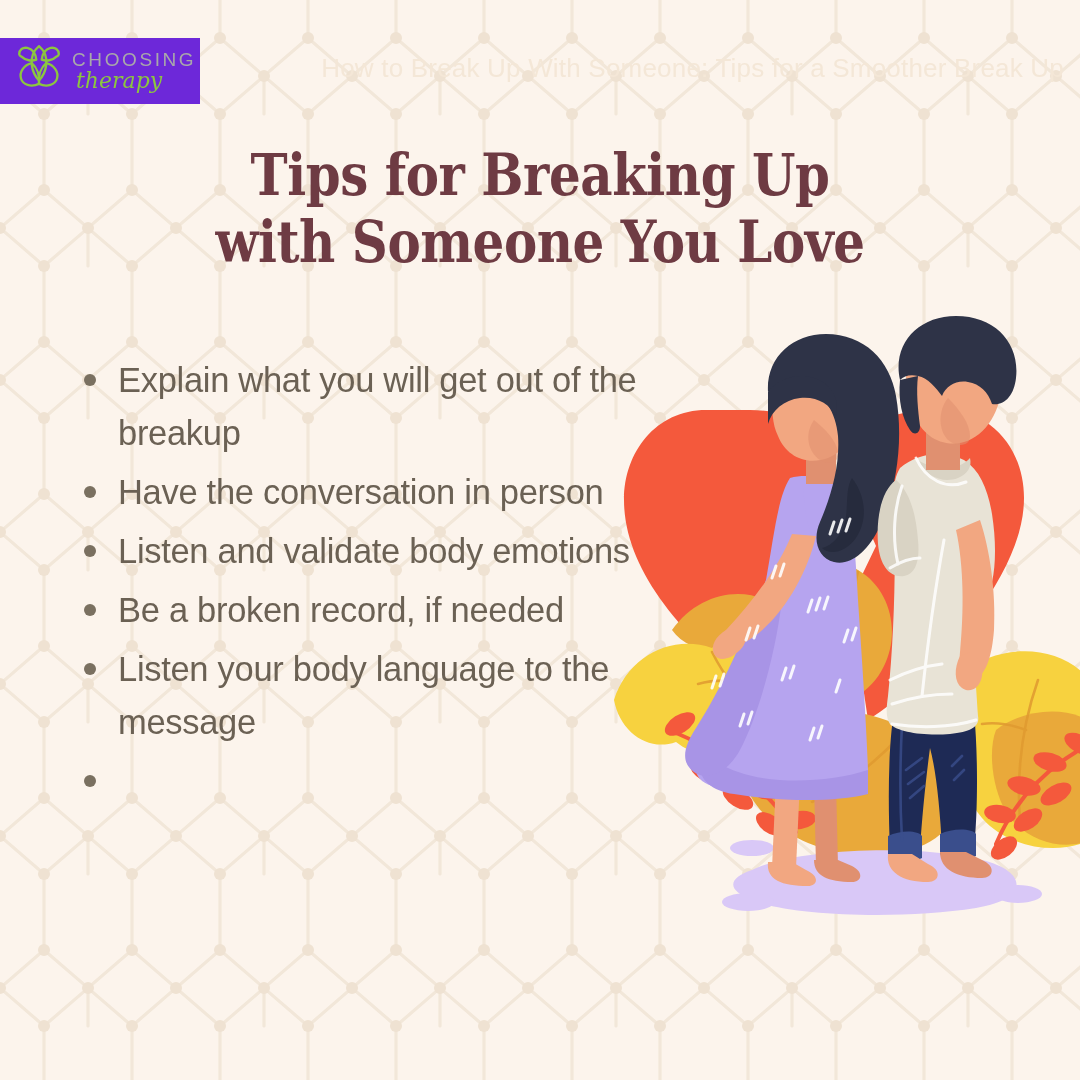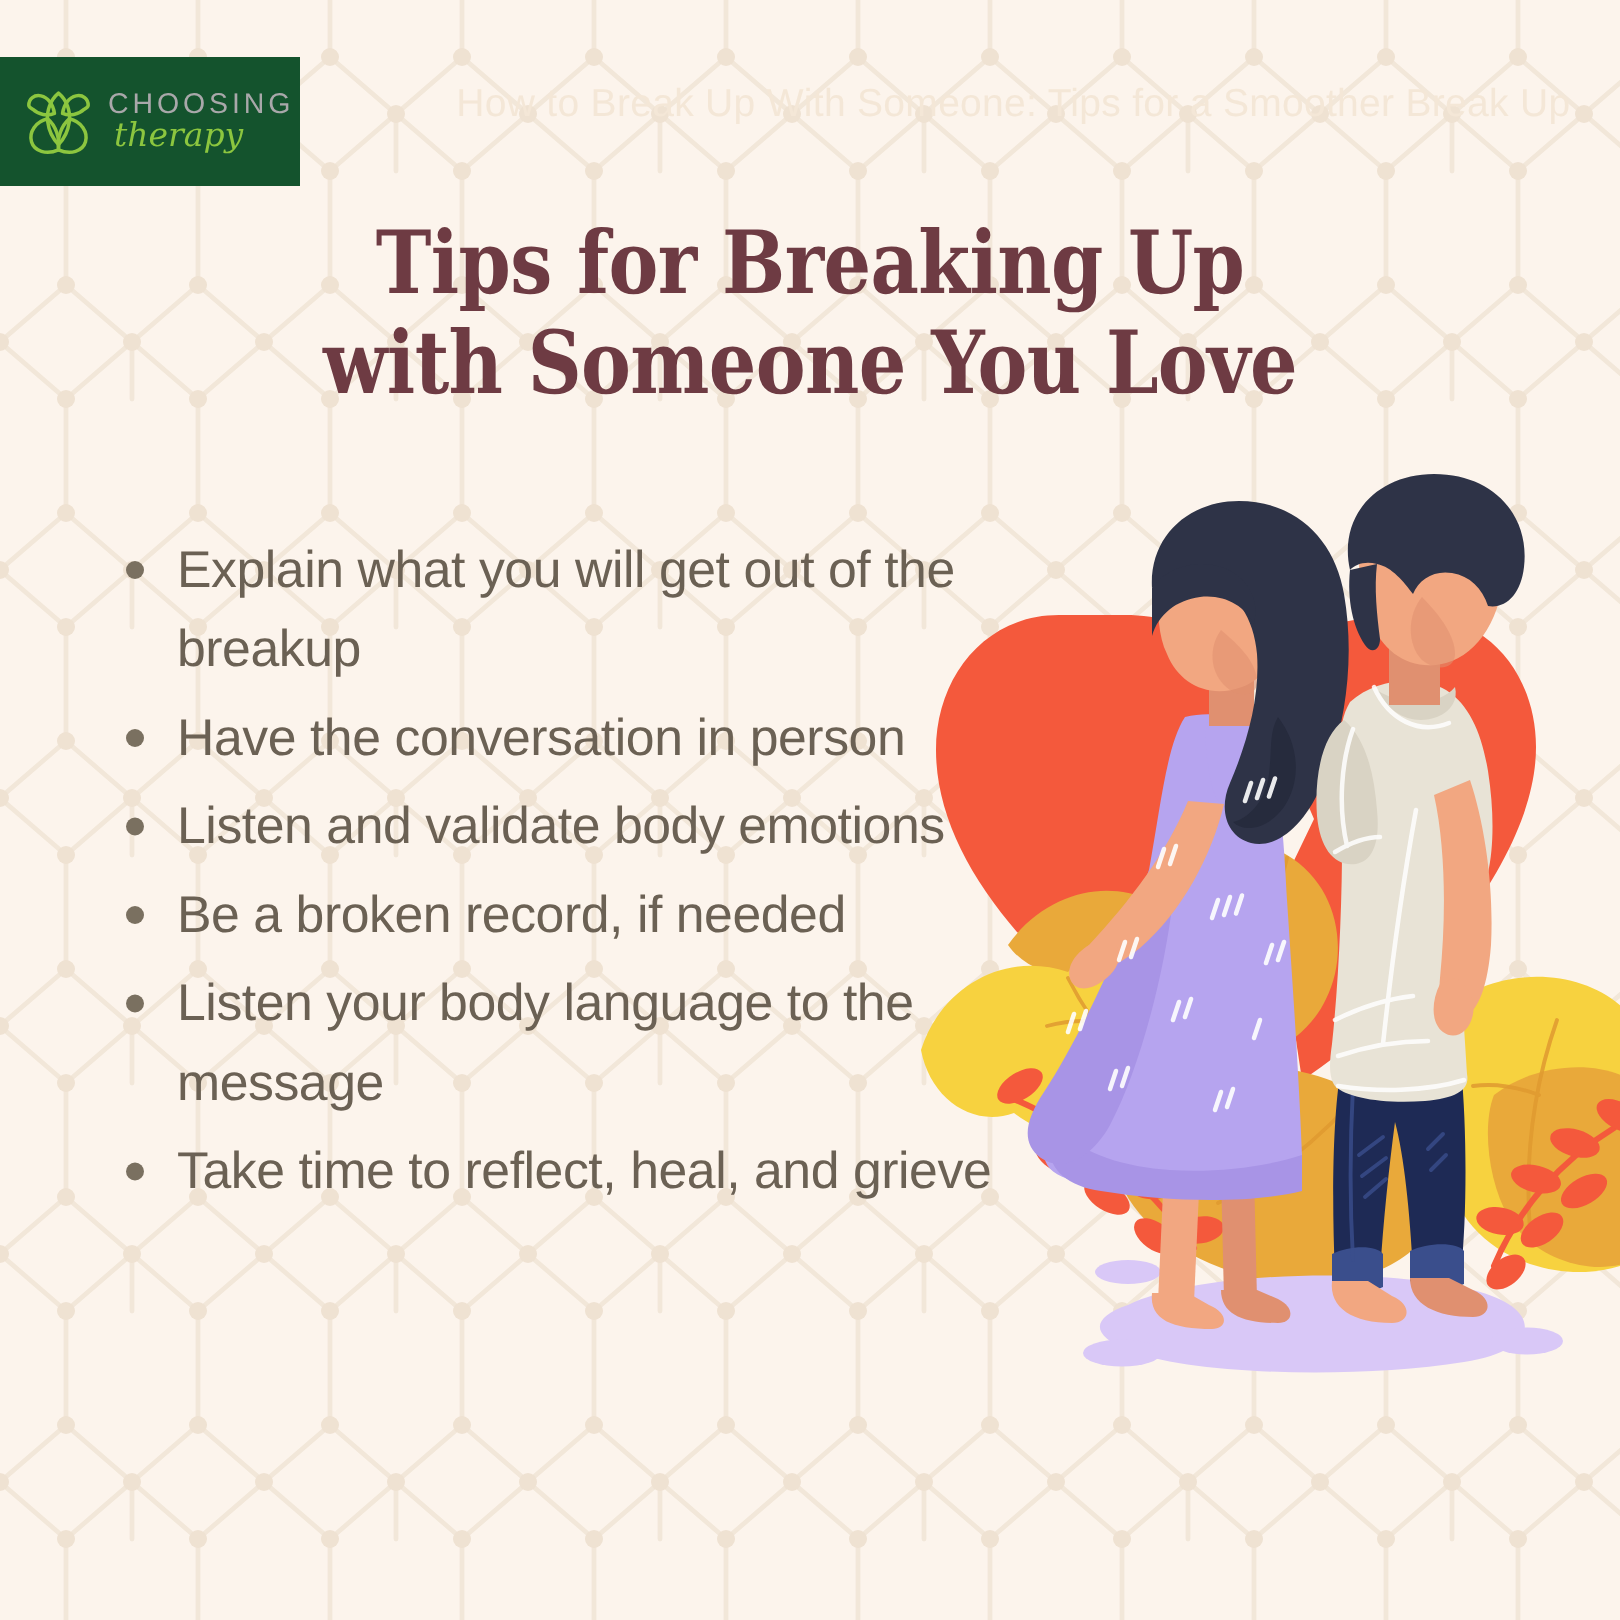--- a/index.html
+++ b/index.html
@@ -9,38 +9,38 @@
     background:#FCF4EC;
     position:relative;
   }
   #canvas{position:absolute;inset:0;width:1080px;height:1080px;}
 
   
   .bg-pattern{position:absolute;inset:0;z-index:0;}
 
   
   .logo-box{
-    position:absolute;left:0;top:38px;width:200px;height:86px;
-    background:#14532d;z-index:5;
-    display:flex;align-items:center;
+    position:absolute;left:0;top:38px;width:200px;height:66px;
+    background:#6d28d9;z-index:5;
+    display:flex;
   }
   .logo-mark{width:54px;height:54px;margin-left:12px;flex:0 0 auto;}
   .logo-words{margin-left:6px;display:flex;flex-direction:column;justify-content:center;line-height:1;}
   .logo-choosing{
     font-size:19px;letter-spacing:2.6px;color:#A9A8AA;
     font-family:"Liberation Sans",sans-serif;font-weight:400;
   }
   .logo-therapy{
     font-size:22px;color:#8CC63F;margin-top:1px;margin-left:4px;
     font-family:"DejaVu Serif",serif;font-style:italic;font-weight:400;
   }
 
   
   .header-line{
-    position:absolute;right:33px;top:53px;z-index:4;
+    position:absolute;right:16px;top:53px;z-index:4;
     font-size:26px;color:#F4E7D7;letter-spacing:.2px;
     font-family:"Liberation Sans",sans-serif;font-weight:400;
     white-space:nowrap;
   }
 
   
   .title{
     position:absolute;left:0;right:0;top:142px;z-index:6;
     text-align:center;
     color:#6E3B43;
@@ -414,17 +414,16 @@
     <li class="tip">
       <span class="dot"></span>
       <span>Be a broken record, if needed</span>
     </li>
     <li class="tip">
       <span class="dot"></span>
       <span>Listen your body language to the message</span>
     </li>
     <li class="tip">
       <span class="dot"></span>
-      <span>Take time to reflect, heal, and grieve</span>
     </li>
   </ul>
 
 </div>
 
 </body></html>

